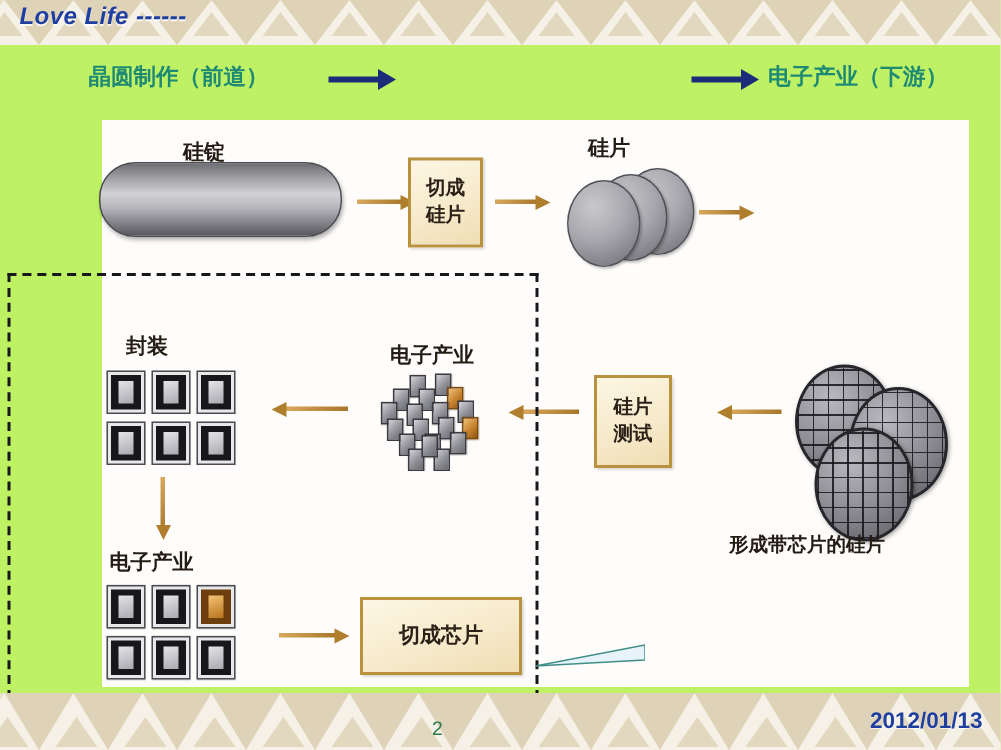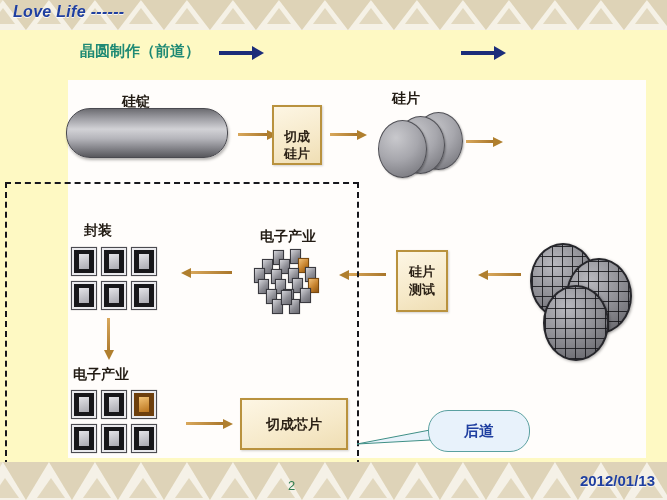--- a/index.html
+++ b/index.html
@@ -2,21 +2,21 @@
 <html><head>
 <meta charset="utf-8">
 <style>
   html,body{margin:0;padding:0;}
   body{
     width:667px;height:500px;overflow:hidden;
     font-family:"DejaVu Sans","Liberation Sans",sans-serif;
     background:#f5f0e4;
     position:relative;
   }
-  #slide{position:absolute;inset:0;background:#fef9c3;}
+  #slide{position:absolute;inset:0;background:#bef264;}
 
   
   .band{position:absolute;left:0;width:667px;overflow:hidden;}
   .band-top{top:0;height:30px;background:#e8dfc7;}
   .band-bot{top:462px;height:38px;background:#e9e0c9;}
   .tri-row{position:absolute;left:0;top:0;width:100%;height:100%;}
   .tri{position:absolute;width:0;height:0;}
   .tri.up{border-left:23px solid transparent;border-right:23px solid transparent;border-bottom:30px solid rgba(255,255,255,.55);}
   .tri.dn{border-left:23px solid transparent;border-right:23px solid transparent;border-top:30px solid rgba(214,201,170,.55);}
   .tri-in{position:absolute;width:0;height:0;}
@@ -37,21 +37,21 @@
   
   #panel{
     position:absolute;left:68px;top:80px;width:578px;height:378px;
     background:#fffdfb;
   }
 
   
   #flowrow{position:absolute;left:0;top:42px;width:667px;height:28px;}
   .flowlab{position:absolute;top:0;font-size:15px;font-weight:bold;white-space:nowrap;
            font-family:"DejaVu Sans","Liberation Sans",sans-serif;}
-  #flow1{left:59px;color:#1f8a74;margin-left:21px;}
+  #flow1{left:59px;color:#1f8a74;}
   #flow2{left:270px;color:#24349c;}
   #flow3{left:512px;color:#1f8a74;}
   .navy-arrow{position:absolute;top:9px;height:4px;background:#1b2d7a;}
   .navy-arrow::after{content:"";position:absolute;right:-11px;top:-5px;width:0;height:0;
     border-top:7px solid transparent;border-bottom:7px solid transparent;border-left:12px solid #1b2d7a;}
   #na1{left:219px;width:34px;}
   #na2{left:461px;width:34px;}
 
   
   .lab{position:absolute;font-weight:bold;color:#231c14;white-space:nowrap;
@@ -177,30 +177,31 @@
   </div>
 
   <div id="love-life">Love Life ------</div>
 
   <div id="panel"></div>
 
   <div id="flowrow">
     <div class="flowlab" id="flow1">晶圆制作（前道）</div>
     <div class="navy-arrow" id="na1"></div>
     <div class="navy-arrow" id="na2"></div>
+    <div class="flowlab" id="flow3">电子产业（下游）</div>
   </div>
 
   <div class="lab" style="left:122px;top:93px;font-size:14px;">硅锭</div>
   <div id="ingot"></div>
 
   <div class="tarrow r" style="left:238px;top:133px;width:30px;">
       <i class="hd"></i>
     </div>
 
-  <div class="tanbox" style="left:272px;top:105px;width:46px;height:56px;font-size:13px;justify-content:flex-end;">
+  <div class="tanbox" style="left:272px;top:105px;width:46px;height:56px;font-size:13px;">
     <span>切成</span>
     <span>硅片</span>
   </div>
 
   <div class="tarrow r" style="left:330px;top:133px;width:28px;">
       <i class="hd"></i>
     </div>
 
   <div class="lab" style="left:392px;top:90px;font-size:14px;">硅片</div>
   <div class="wafer" style="left:414px;top:112px;"></div>
@@ -208,20 +209,21 @@
   <div class="wafer" style="left:378px;top:120px;"></div>
 
   <div class="tarrow r" style="left:466px;top:140px;width:28px;">
       <i class="hd"></i>
     </div>
 
 
   <div class="gwafer" style="left:530px;top:243px;"></div>
   <div class="gwafer" style="left:566px;top:258px;"></div>
   <div class="gwafer" style="left:543px;top:285px;"></div>
+  <div class="lab" style="left:486px;top:354px;font-size:13px;">形成带芯片的硅片</div>
 
   <div class="tarrow l" style="left:487px;top:273px;width:34px;">
       <i class="hd"></i>
     </div>
 
   <div class="tanbox" style="left:396px;top:250px;width:48px;height:58px;font-size:13px;">
     <span>硅片</span>
     <span>测试</span>
   </div>
 
@@ -286,23 +288,20 @@
       <i class="hd"></i>
     </div>
 
   <div class="tanbox" style="left:240px;top:398px;width:104px;height:48px;font-size:14px;">
     <span>切成芯片</span>
   </div>
 
   <svg id="callout-tail" viewBox="0 0 75 18">
     <path d="M75 2 L2 16 L75 12 Z" fill="#e8f2fb" stroke="#3f8f86" stroke-width="1"></path>
   </svg>
-  <div id="callout">
-    <span>后道</span>
-  </div>
 
   <div class="band band-bot">
     <div class="tri-row" id="tri-bot">
         <i class="tri up" style="left: -20px; top: 0px;"></i>
         <i class="tri dn" style="left: 3px; top: 0px;"></i>
         <i class="tri-in up" style="left: -9px; top: 16px;"></i>
         <i class="tri up" style="left: 26px; top: 0px;"></i>
         <i class="tri dn" style="left: 49px; top: 0px;"></i>
         <i class="tri-in up" style="left: 37px; top: 16px;"></i>
         <i class="tri up" style="left: 72px; top: 0px;"></i>

